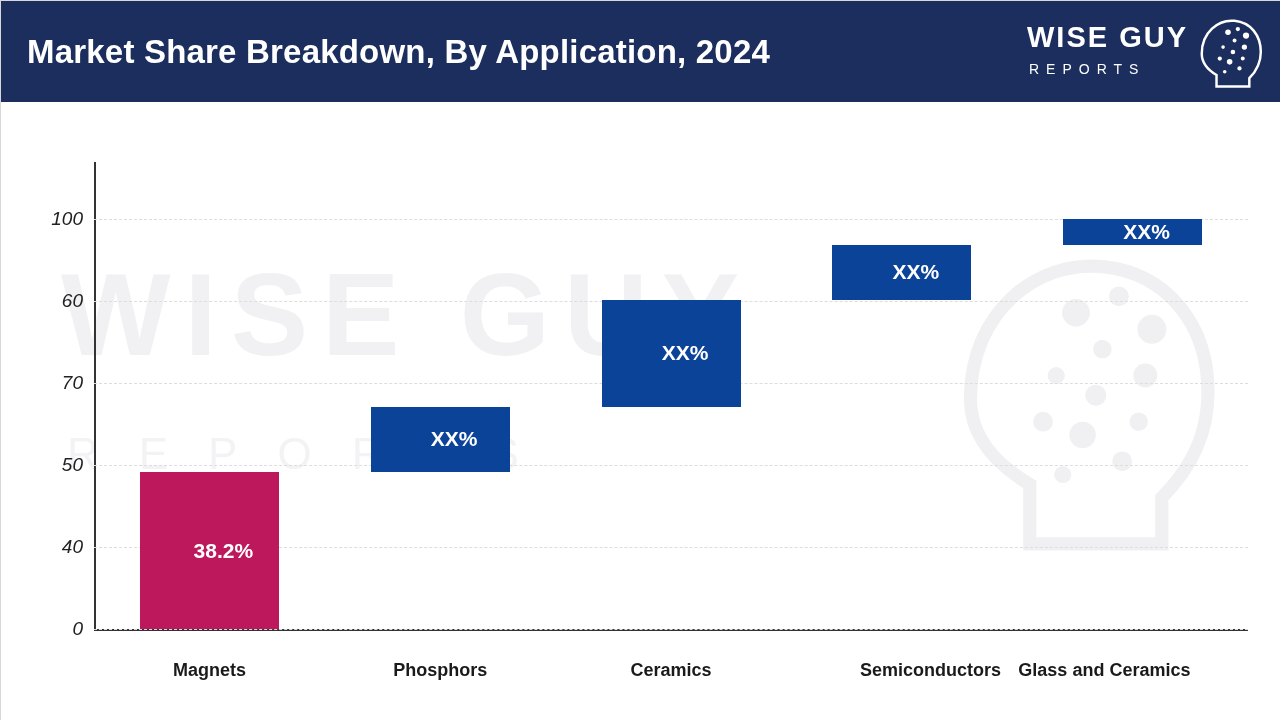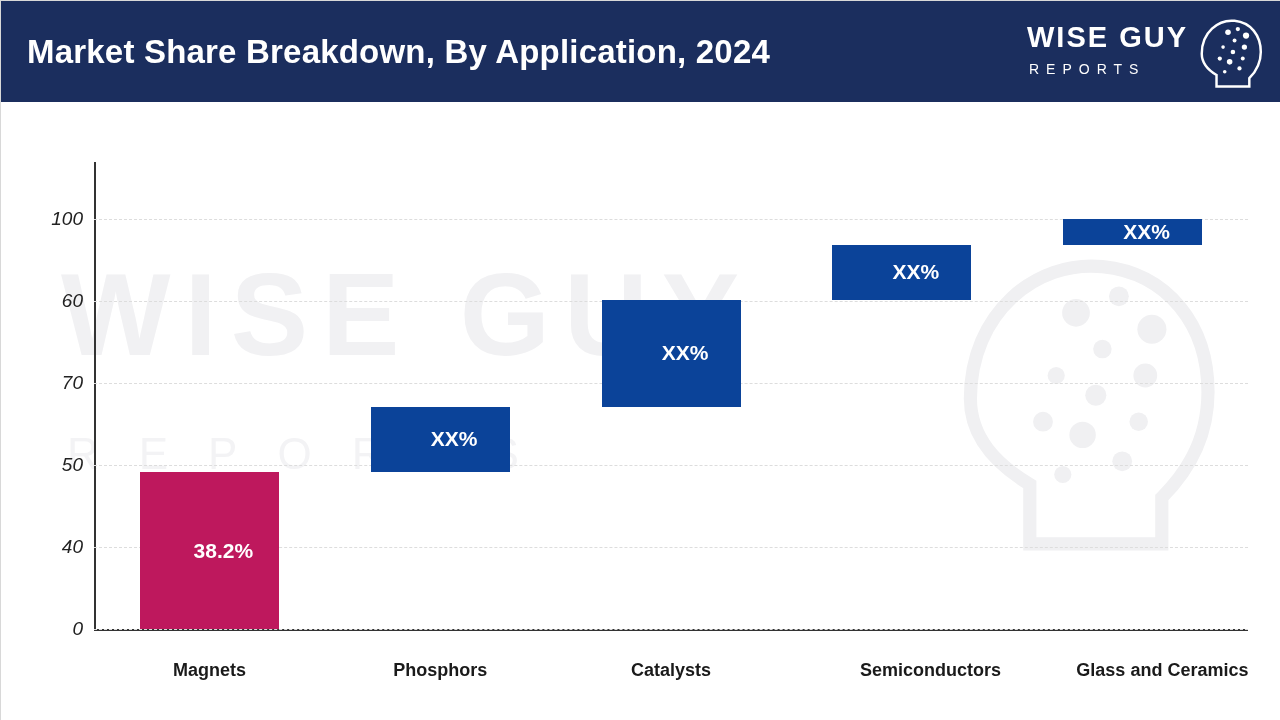--- a/index.html
+++ b/index.html
@@ -280,18 +280,18 @@
         <div class="bar" style="left: 738.3px; top: 58.6565px; width: 139px; height: 55.375px; background: rgb(11, 67, 153);">
           <div class="bar-label">XX%</div>
         </div>
         <div class="bar" style="left: 969.1px; top: 32.8148px; width: 139px; height: 25.8417px; background: rgb(11, 67, 153);">
           <div class="bar-label">XX%</div>
         </div>
       </div>
     <div id="cat-labels">
         <div class="cat-label" style="left: 93px; width: 230.8px;">Magnets</div>
         <div class="cat-label" style="left: 323.8px; width: 230.8px;">Phosphors</div>
-        <div class="cat-label" style="left: 554.6px; width: 230.8px;">Catalysts</div>
+        <div class="cat-label" style="left: 554.6px; width: 230.8px;">Ceramics</div>
         <div class="cat-label" style="left: 814px; width: 230.8px;">Semiconductors</div>
-        <div class="cat-label" style="left: 1046px; width: 230.8px;">Glass and Ceramics</div>
+        <div class="cat-label" style="left: 988px; width: 230.8px;">Glass and Ceramics</div>
       </div>
   </div>
 </div>
 
 </body></html>

